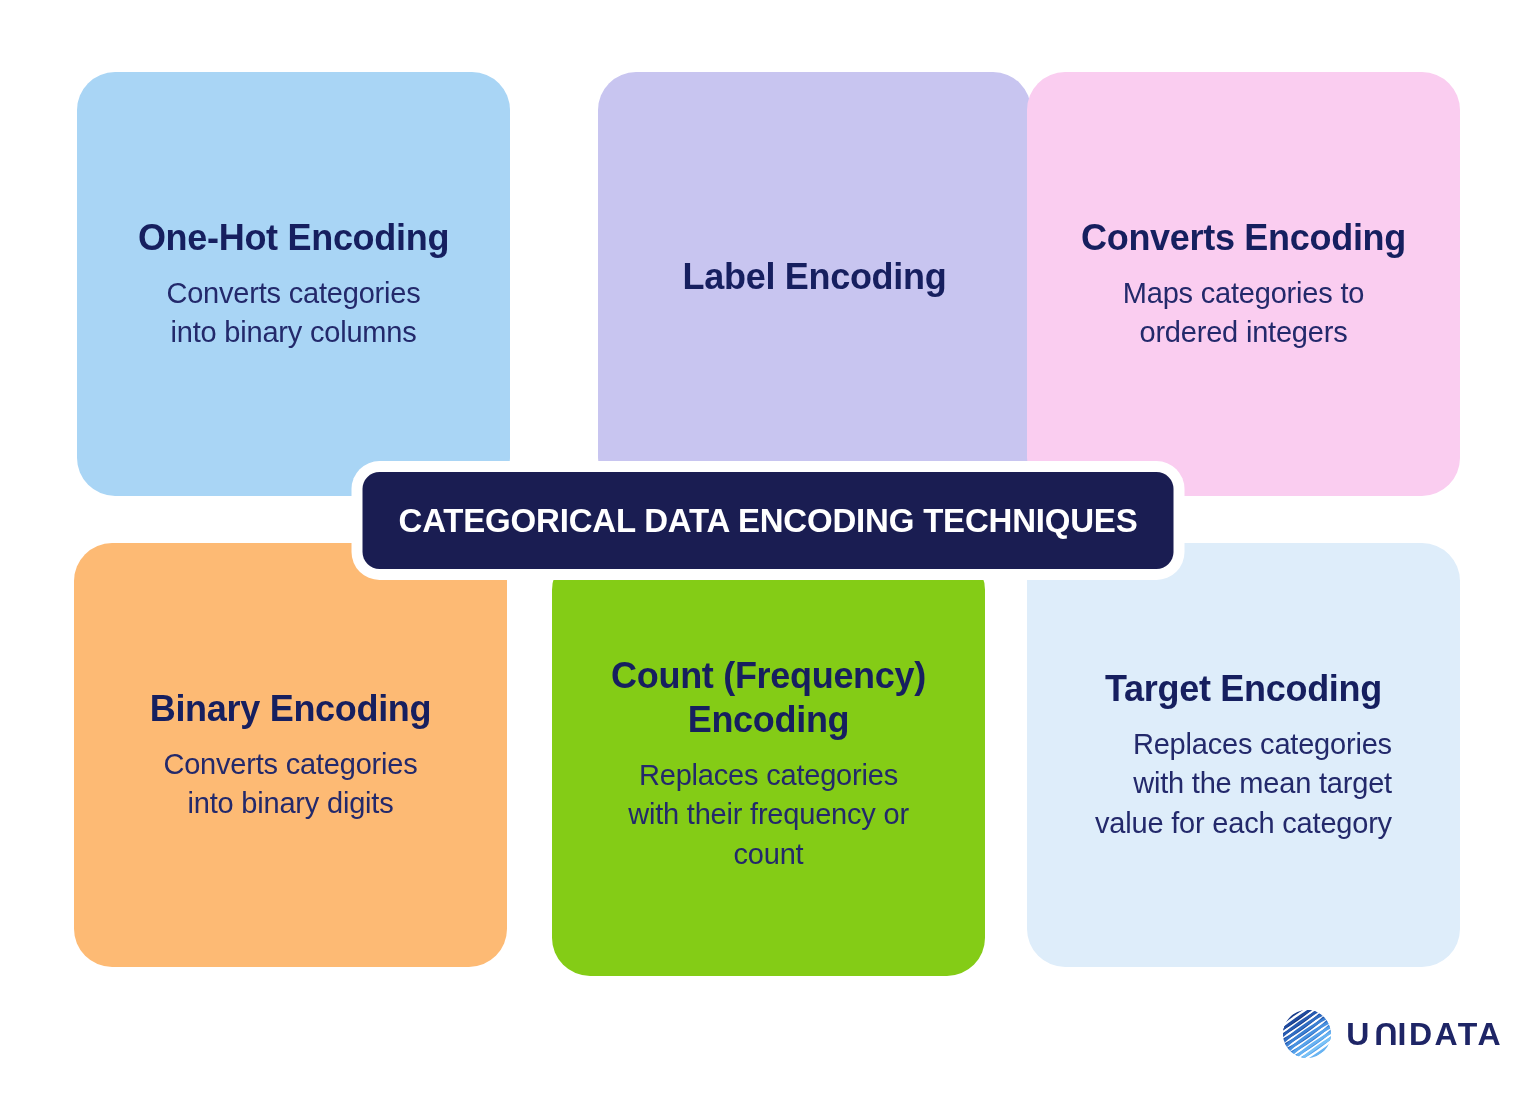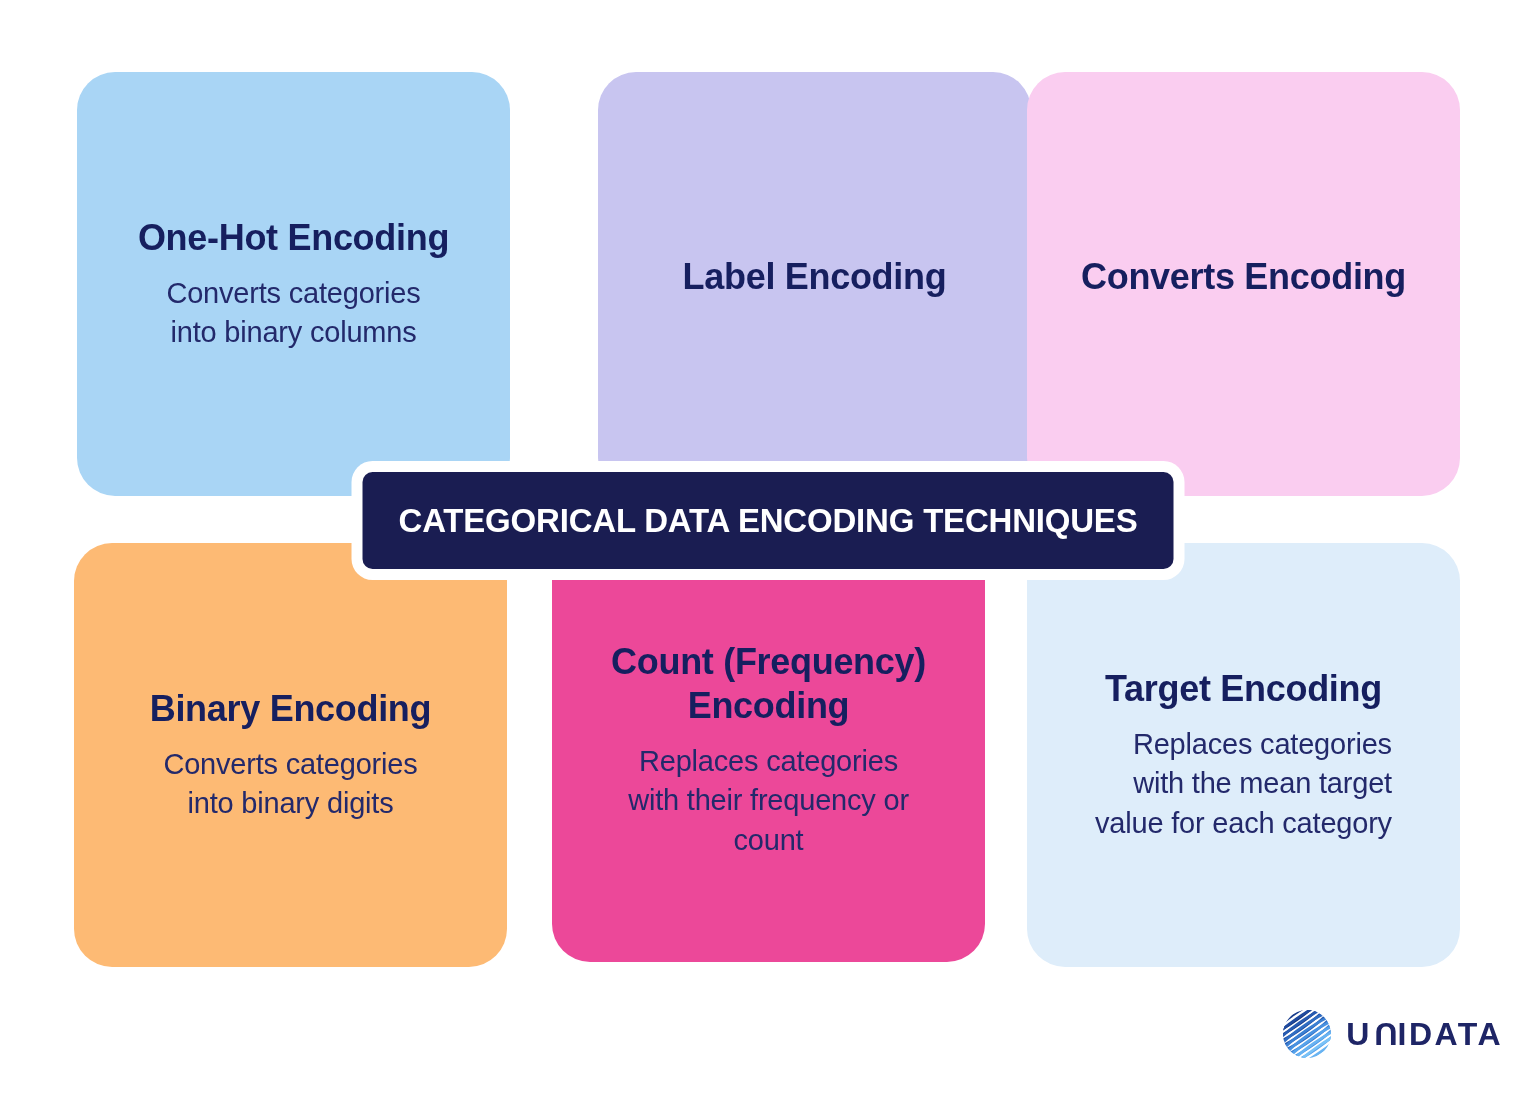--- a/index.html
+++ b/index.html
@@ -9,34 +9,34 @@
   }
   .card{
     position:absolute;width:433px;height:424px;border-radius:38px;
     display:flex;flex-direction:column;justify-content:center;align-items:center;
     text-align:center;z-index:1;
   }
   .c0{left:77px;top:72px;background:#A9D5F5;}
   .c1{left:552px;top:72px;background:#C8C5F0;margin-left:46px;}
   .c2{left:1027px;top:72px;background:#FACDF0;}
   .c3{left:74px;top:543px;background:#fdba74;}
-  .c4{left:552px;top:538px;background:#ec4899;}
+  .c4{left:552px;top:552px;background:#84cc16;}
   .c5{left:1027px;top:543px;background:#DEEDFA;text-align:right;}
   .card-title{
     margin:0 0 14px 0;font-size:36px;font-weight:700;color:#161F5F;
     line-height:1.22;white-space:pre-line;letter-spacing:-0.3px;
   }
   .card-desc{
     margin:0;font-size:29px;font-weight:500;color:#23296B;
     line-height:1.36;white-space:pre-line;letter-spacing:-0.2px;
   }
   .banner{
     position:absolute;left:50%;top:472px;transform:translateX(-50%);
     height:97px;padding:0 36px;background:#1A1D52;color:#FFFFFF;
-    border-radius:10px;box-shadow:0 0 0 11px #FFFFFF;
+    border-radius:17px;box-shadow:0 0 0 11px #FFFFFF;
     display:flex;align-items:center;justify-content:center;
     font-size:33px;font-weight:700;letter-spacing:-0.2px;white-space:nowrap;
     z-index:5;
   }
   .logo{
     position:absolute;right:33px;top:1008px;display:flex;align-items:center;gap:13px;z-index:2;
   }
   .wordmark{
     font-size:32px;font-weight:700;letter-spacing:2.5px;color:#1E2566;line-height:1;
   }
@@ -53,20 +53,22 @@
     <p class="card-desc">Converts categories
 into binary columns</p>
   </div>
 
   <div class="card c1">
     <h2 class="card-title">Label Encoding</h2>
   </div>
 
   <div class="card c2">
     <h2 class="card-title">Converts Encoding</h2>
+    <p class="card-desc">Maps categories to
+ordered integers</p>
   </div>
 
   <div class="card c3">
     <h2 class="card-title">Binary Encoding</h2>
     <p class="card-desc">Converts categories
 into binary digits</p>
   </div>
 
   <div class="card c4">
     <h2 class="card-title">Count (Frequency)

